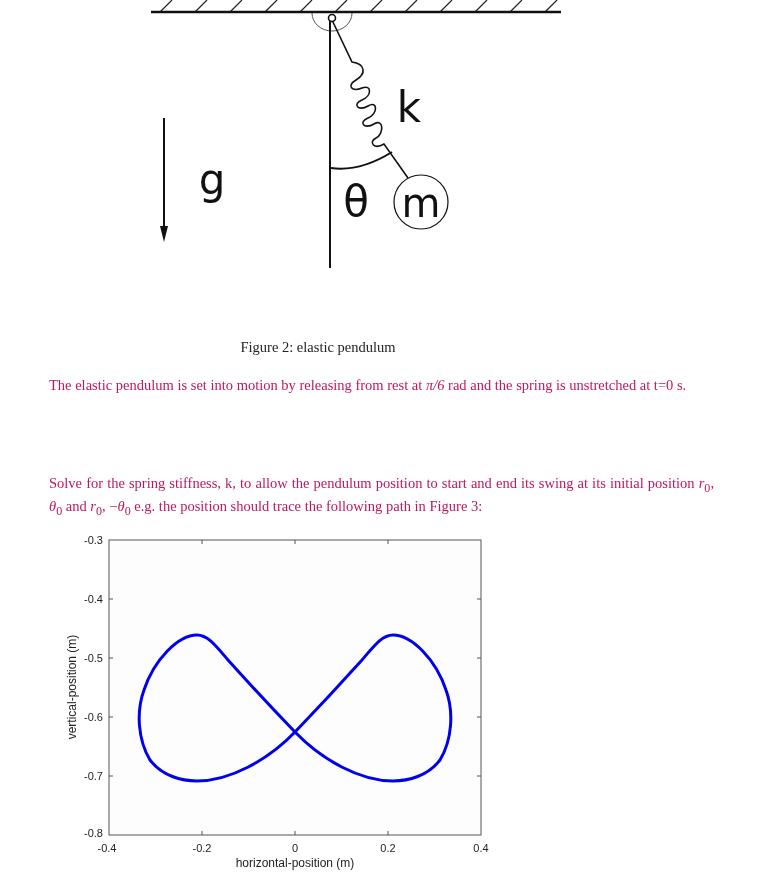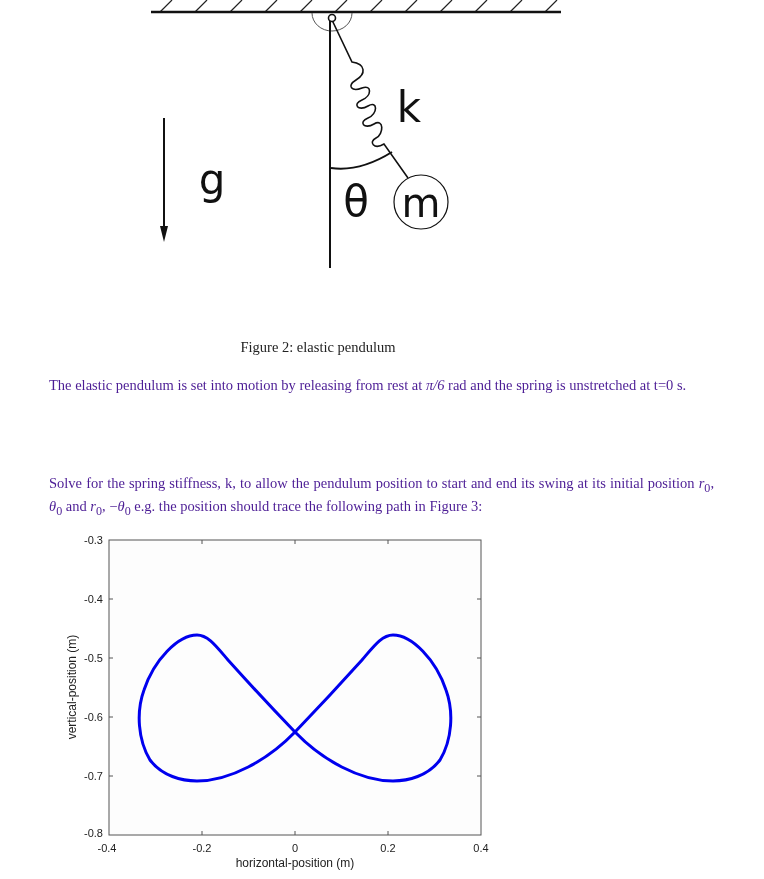--- a/index.html
+++ b/index.html
@@ -1,20 +1,20 @@
 <!DOCTYPE html>
 <html><head>
 <meta charset="utf-8">
 <style>
   html, body { margin:0; padding:0; background:#ffffff; }
   body { width:764px; height:879px; position:relative; overflow:hidden; font-family:"DejaVu Serif", serif; color:#111; }
   .abs { position:absolute; }
   #figure2 { left:0; top:0; width:764px; height:280px; }
   .caption { left:0; width:636px; top:339px; text-align:center; font-family:"Liberation Serif", serif; font-size:14.5px; color:#222; }
-  .para { left:49px; width:665px; font-family:"Liberation Serif", serif; font-size:14.5px; line-height:18px; color:#4c1d95; text-align:justify; text-align-last:left; }
+  .para { left:49px; width:665px; font-family:"Liberation Serif", serif; font-size:14.5px; line-height:18px; color:#be185d; text-align:justify; text-align-last:left; }
   #p1 { top:376px; }
   #p2 { top:474px; }
   #figure3 { left:0; top:530px; width:764px; height:349px; }
   .tick-label { font-family:"Liberation Sans", sans-serif; font-size:11px; fill:#222; }
   .axis-label { font-family:"Liberation Sans", sans-serif; font-size:12px; fill:#222; }
   .diag-label { font-family:"DejaVu Sans", sans-serif; fill:#111; }
   i.m { font-style:italic; }
 </style>
 </head>
 <body>

